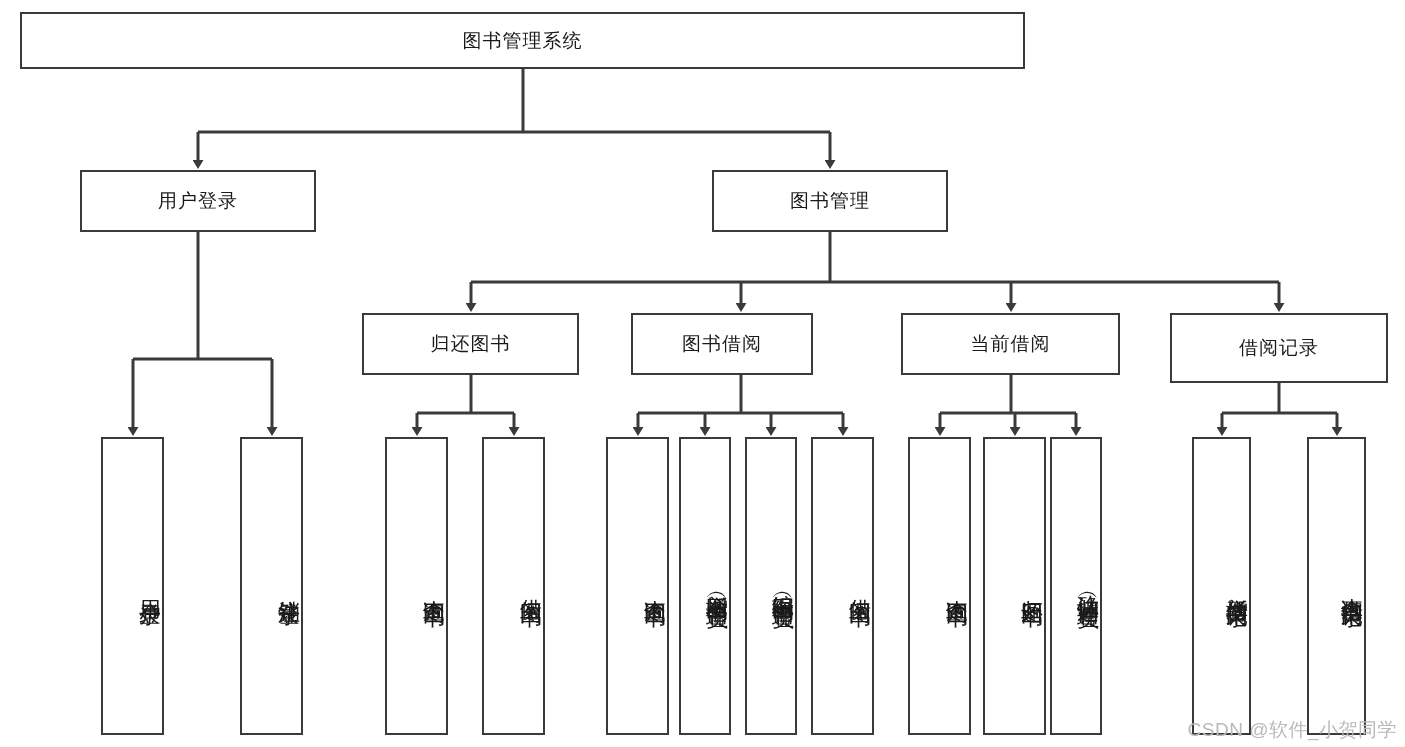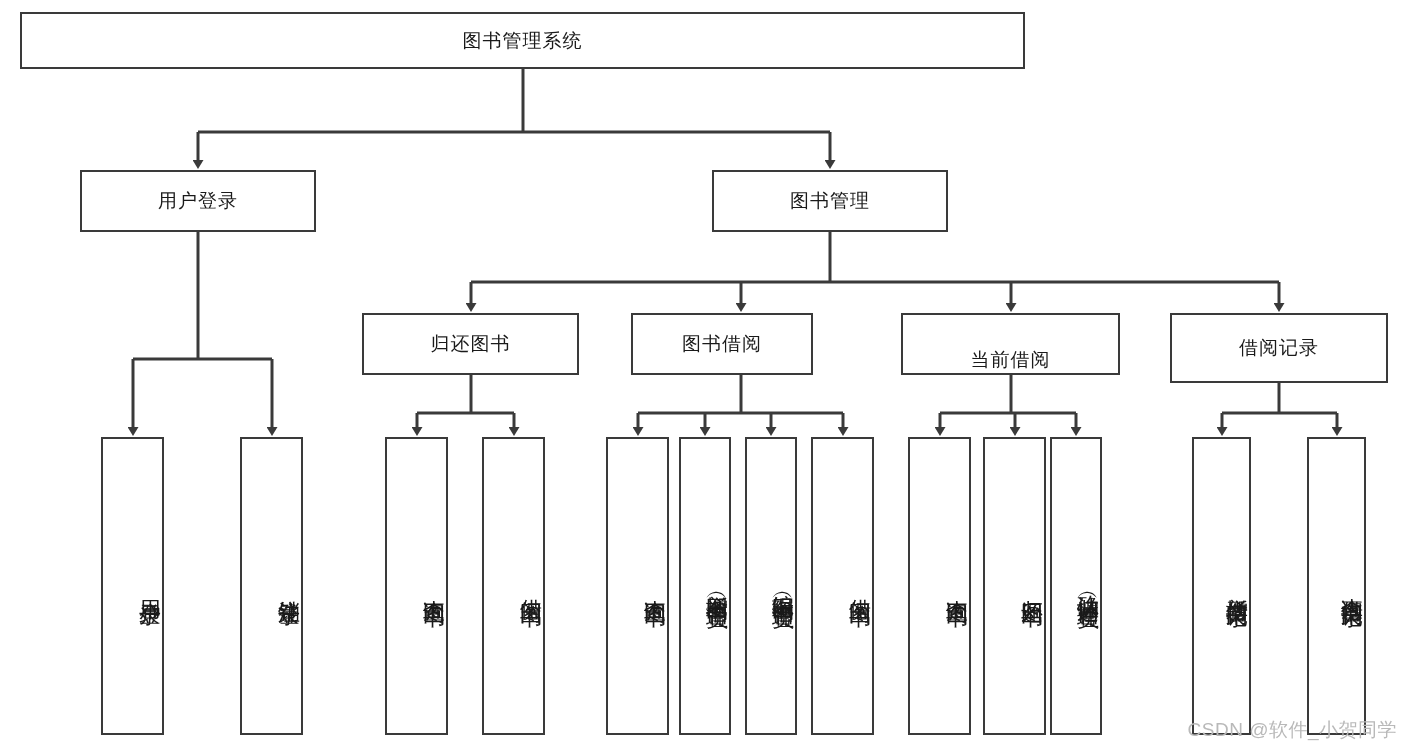--- a/index.html
+++ b/index.html
@@ -121,21 +121,21 @@
       </div>
       <div class="node horiz" style="left: 712px; top: 170px; width: 236px; height: 62px;">
         <span>图书管理</span>
       </div>
       <div class="node horiz" style="left: 362px; top: 313px; width: 217px; height: 62px;">
         <span>归还图书</span>
       </div>
       <div class="node horiz" style="left: 631px; top: 313px; width: 182px; height: 62px;">
         <span>图书借阅</span>
       </div>
-      <div class="node horiz" style="left: 901px; top: 313px; width: 219px; height: 62px; align-items: flex-end;">
+      <div class="node horiz" style="left: 901px; top: 313px; width: 219px; height: 62px;">
         <span>当前借阅</span>
       </div>
       <div class="node horiz" style="left: 1170px; top: 313px; width: 218px; height: 70px;">
         <span>借阅记录</span>
       </div>
       <div class="node vert" style="left: 101px; top: 437px; width: 63px; height: 298px;">
         <span class="vtext">用户登录</span>
       </div>
       <div class="node vert" style="left: 240px; top: 437px; width: 63px; height: 298px;">
         <span class="vtext">注销登录</span>

